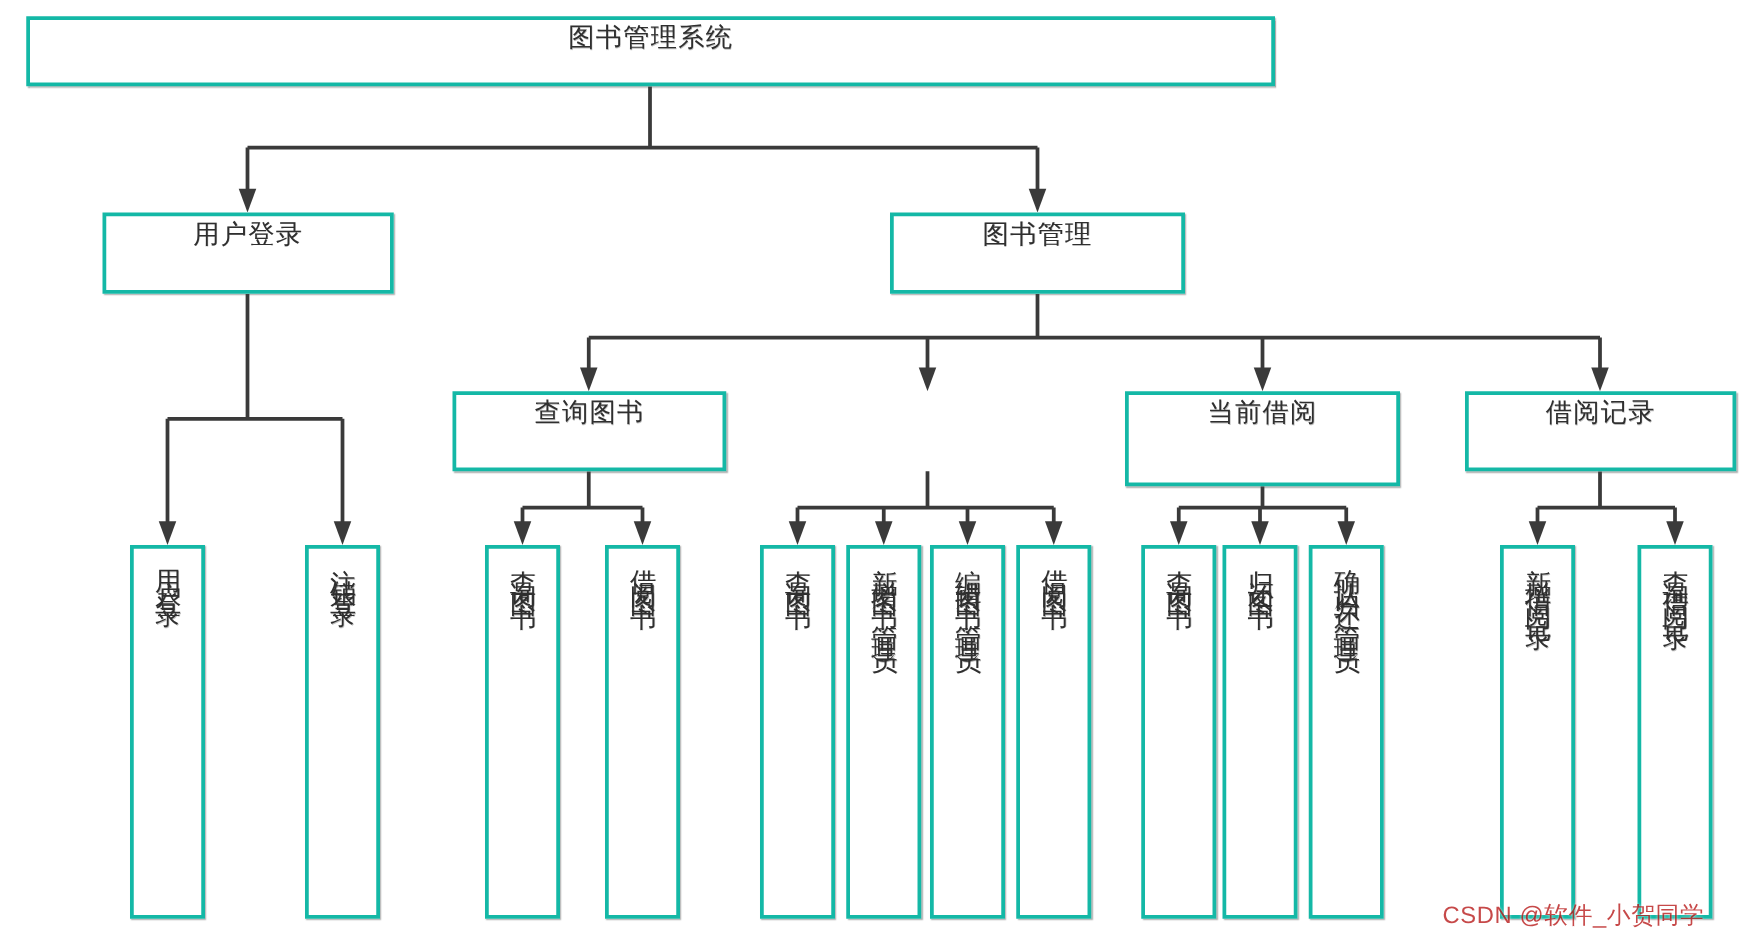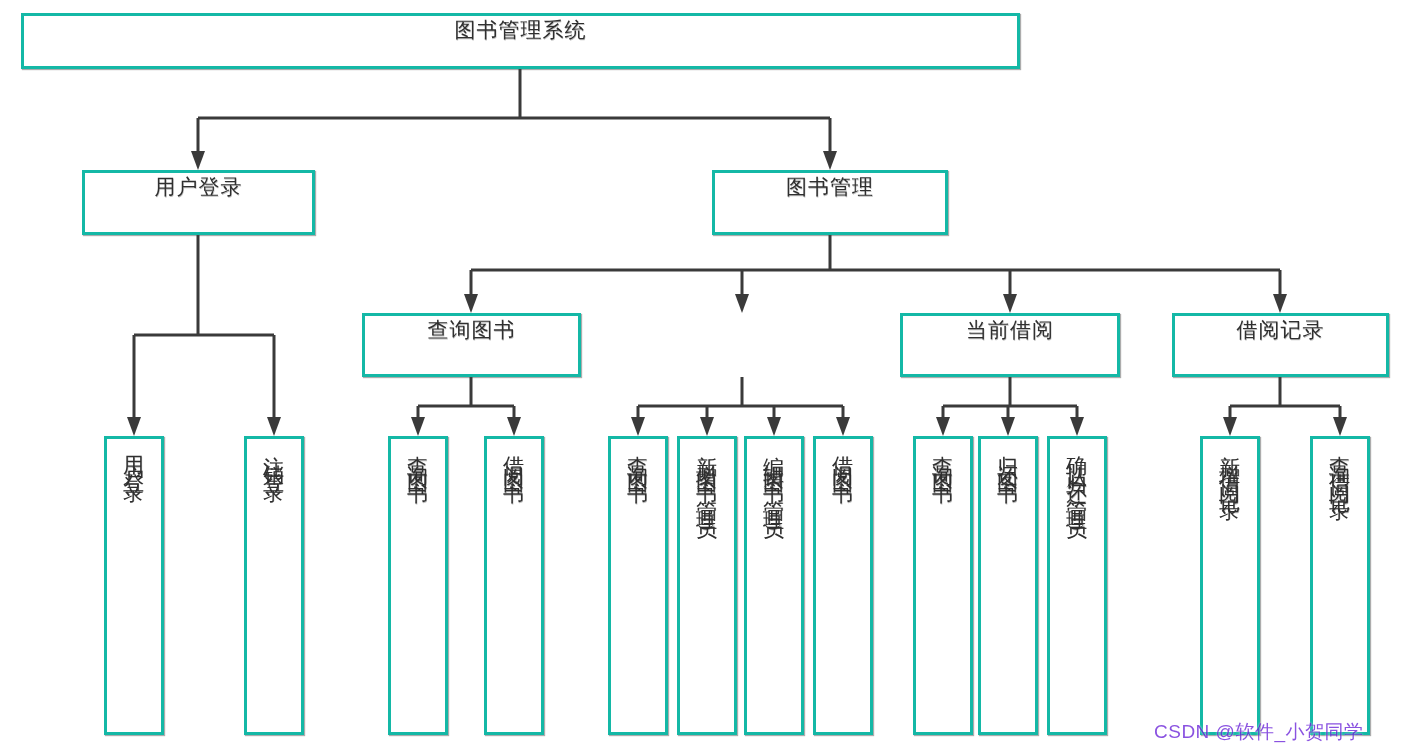--- a/index.html
+++ b/index.html
@@ -21,33 +21,33 @@
     writing-mode:vertical-rl;text-orientation:mixed;
     font-size:21px;letter-spacing:9px;font-weight:500;color:#2f2f2f;
     line-height:1;text-shadow:.5px .5px .5px rgba(0,0,0,.25);
   }
   
   #n-root{left:21px;top:13px;width:999px;height:56px;}
   #n-l2-0{left:82px;top:170px;width:233px;height:65px;}
   #n-l2-1{left:712px;top:170px;width:236px;height:65px;}
   #n-l3-0{left:362px;top:313px;width:219px;height:64px;}
   #n-l3-1{left:633px;top:313px;width:218px;height:64px;}
-  #n-l3-2{left:900px;top:313px;width:220px;height:64px;}
+  #n-l3-2{left:900px;top:313px;width:220px;height:76px;}
   #n-l3-3{left:1172px;top:313px;width:217px;height:64px;}
   .leaf{top:436px;width:60px;height:299px;}
   #n-leaf-0{left:104px;}  #n-leaf-1{left:244px;}
   #n-leaf-2{left:388px;}  #n-leaf-3{left:484px;}
   #n-leaf-4{left:608px;}  #n-leaf-5{left:677px;}
   #n-leaf-6{left:744px;}  #n-leaf-7{left:813px;}
   #n-leaf-8{left:913px;}  #n-leaf-9{left:978px;}
   #n-leaf-10{left:1047px;}
   #n-leaf-11{left:1200px;} #n-leaf-12{left:1310px;}
   #watermark{
     position:absolute;left:1154px;top:719px;z-index:6;
-    font-size:19px;letter-spacing:.5px;color:#6d28d9;opacity:.8;
+    font-size:19px;letter-spacing:.5px;color:#b91c1c;opacity:.8;
     text-shadow:0 0 2px #ffffff;white-space:nowrap;
   }
 </style>
 </head>
 <body>
 
 <div id="stage">
 
   <svg id="wires" width="1405" height="747" viewBox="0 0 1405 747">
     <g stroke="#3a3a3a" stroke-width="3" fill="none">

